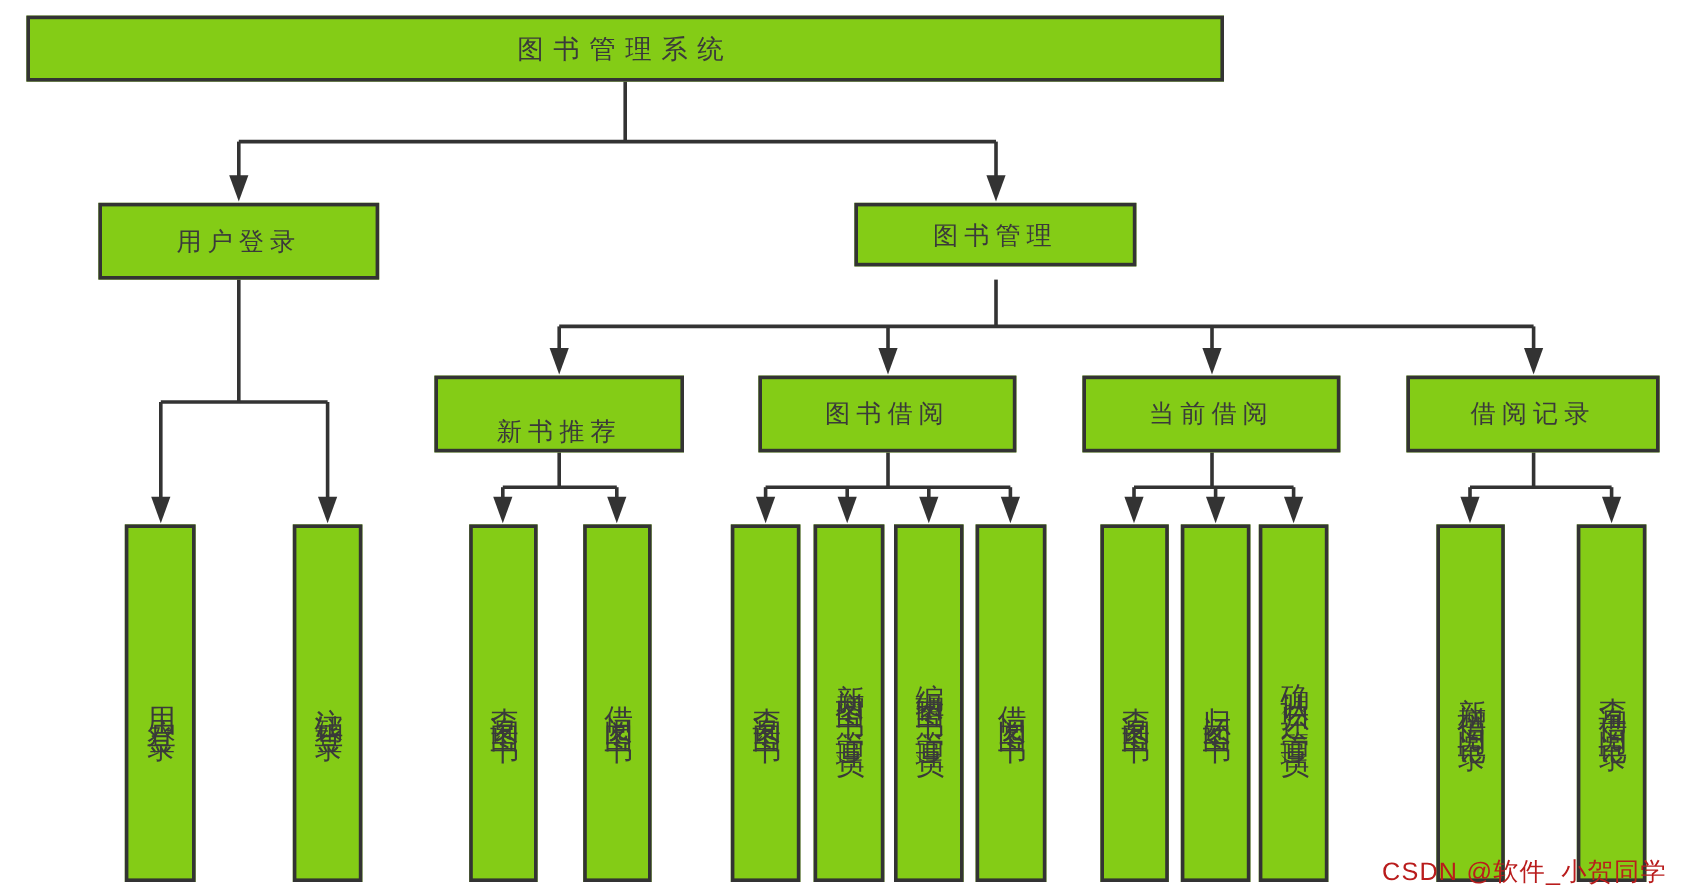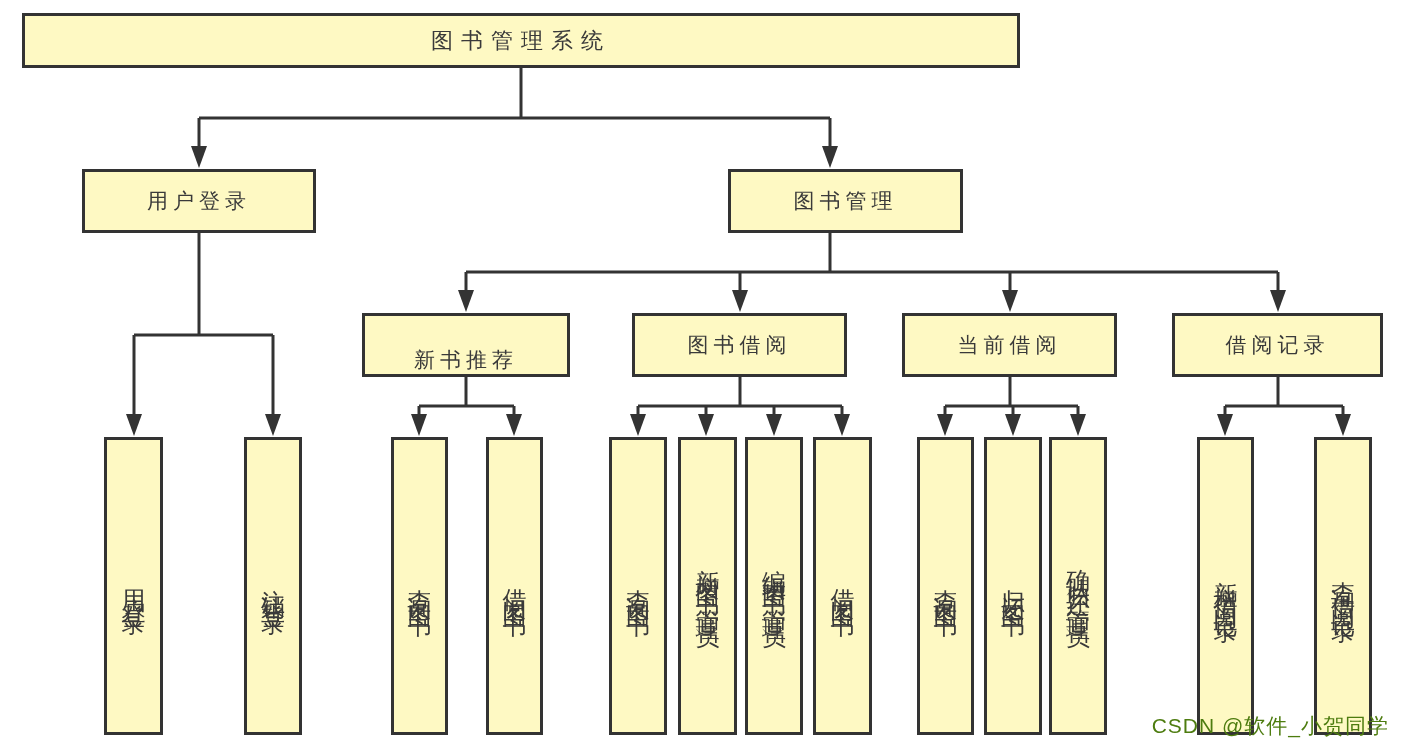--- a/index.html
+++ b/index.html
@@ -18,21 +18,21 @@
   .connectors {
     position: absolute;
     left: 0;
     top: 0;
     pointer-events: none;
   }
   .node {
     position: absolute;
     box-sizing: border-box;
     border: 3px solid #333333;
-    background: #fef9c3;
+    background: #84cc16;
     display: flex;
     align-items: center;
     justify-content: center;
     color: #3a3a3a;
   }
   .hnode span {
     font-size: 21px;
     letter-spacing: 5px;
     white-space: nowrap;
   }
@@ -45,21 +45,21 @@
     text-orientation: mixed;
     font-size: 24px;
     letter-spacing: 8px;
     line-height: 1;
   }
   .watermark {
     position: absolute;
     right: 16px;
     bottom: 7px;
     font-size: 21px;
-    color: #4d7c0f;
+    color: #b91c1c;
     letter-spacing: 1px;
     white-space: nowrap;
   }
 </style>
 </head>
 <body>
 
 <div class="canvas">
 
   <svg class="connectors" width="1405" height="747" viewBox="0 0 1405 747">
@@ -135,21 +135,21 @@
     </g>
   </svg>
 
   <div class="node hnode root" style="left:22px; top:13px; width:998px; height:55px;">
     <span>图书管理系统</span>
   </div>
 
   <div class="node hnode" style="left:82px; top:169px; width:234px; height:64px;">
     <span>用户登录</span>
   </div>
-  <div class="node hnode" style="left:728px; top:169px; width:235px; height:64px;text-align:center;">
+  <div class="node hnode" style="left:712px; top:169px; width:235px; height:53px;text-align:center;">
     <span>图书管理</span>
   </div>
 
   <div class="node hnode" style="left:362px; top:313px; width:208px; height:64px;align-items:flex-end;">
     <span>新书推荐</span>
   </div>
   <div class="node hnode" style="left:902px; top:313px; width:215px; height:64px;">
     <span>当前借阅</span>
   </div>
   <div class="node hnode" style="left:632px; top:313px; width:215px; height:64px;">

